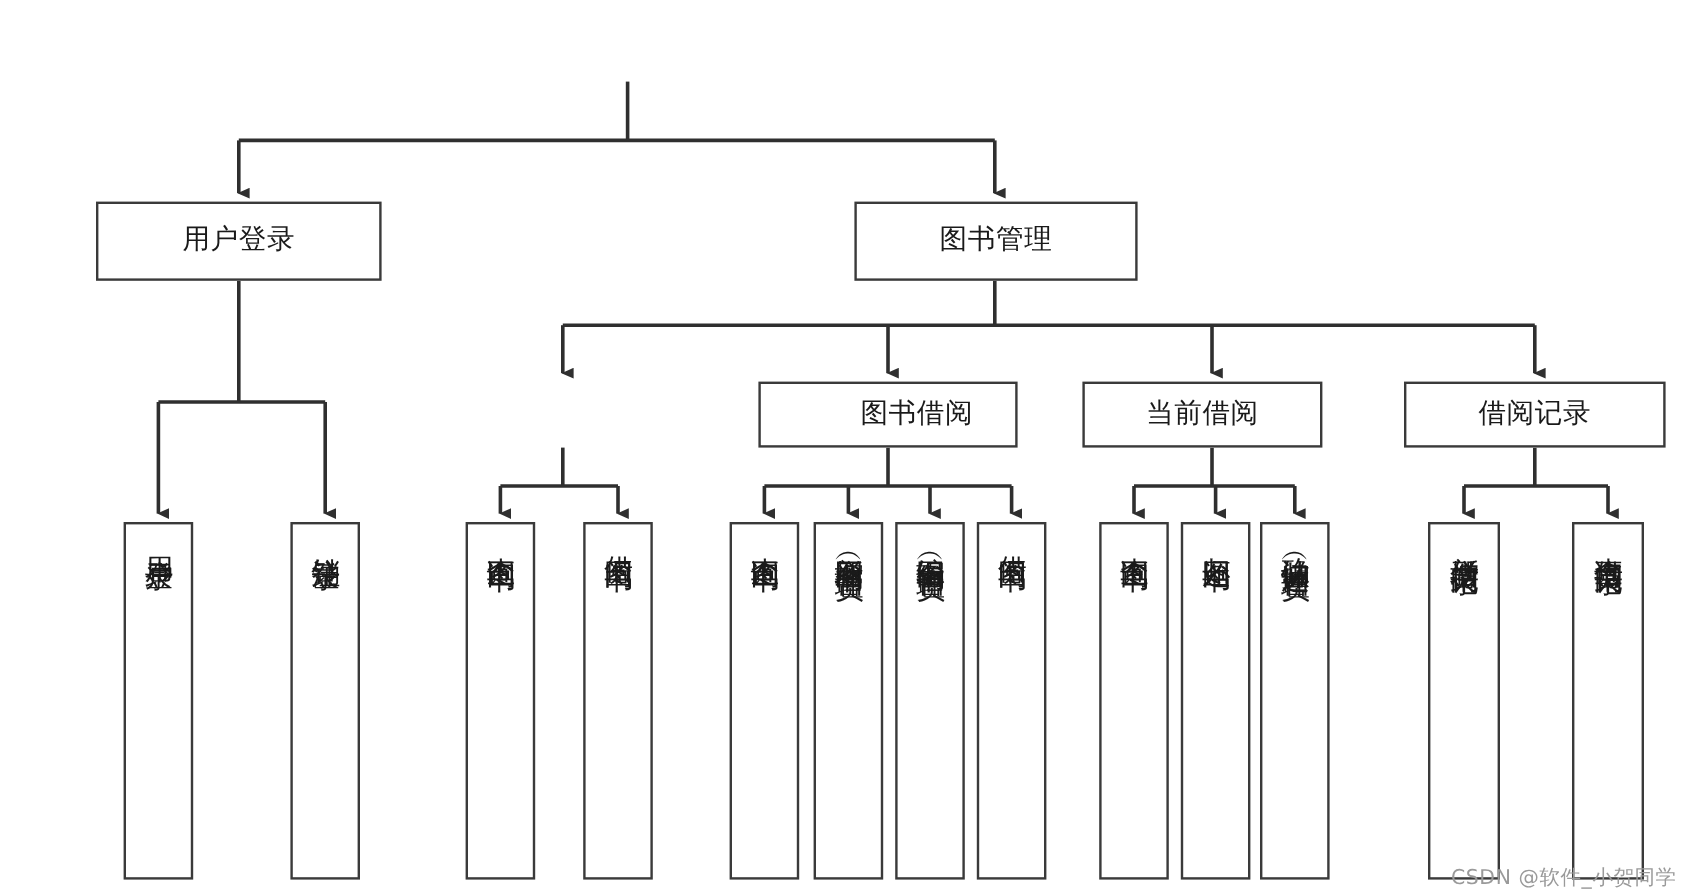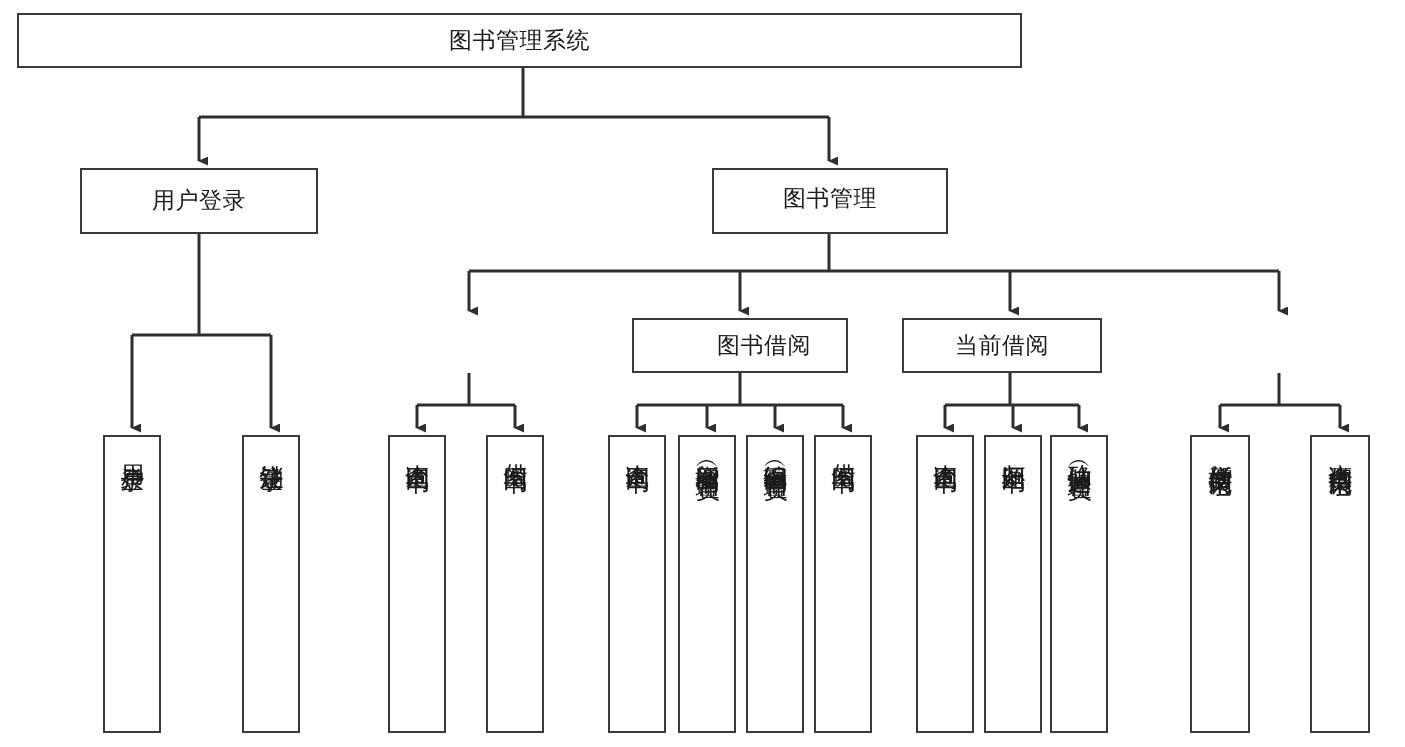--- a/index.html
+++ b/index.html
@@ -118,36 +118,36 @@
       <path d="M1013,405 L1013,428" marker-end="url(#arrowhead)"></path>
       <path d="M1079,405 L1079,428" marker-end="url(#arrowhead)"></path>
 
       <path d="M1279,373 L1279,405"></path>
       <path d="M1220,405 L1340,405"></path>
       <path d="M1220,405 L1220,428" marker-end="url(#arrowhead)"></path>
       <path d="M1340,405 L1340,428" marker-end="url(#arrowhead)"></path>
     </g>
   </svg>
 
-  <div class="node root horiz" style="left:17px; top:13px; width:1005px; height:55px;">
-    <span class="node-label">图书管理系统</span>
-  </div>
 
   <div class="node horiz" style="left:80px; top:168px; width:238px; height:66px;">
     <span class="node-label">用户登录</span>
   </div>
-  <div class="node horiz" style="left:712px; top:168px; width:236px; height:66px;font-family:Liberation Mono, monospace;">
+  <div class="node horiz" style="left:712px; top:168px; width:236px; height:66px;">
     <span class="node-label">图书管理</span>
   </div>
 
   <div class="node horiz" style="left:632px; top:318px; width:216px; height:55px;padding-left:48px;">
     <span class="node-label">图书借阅</span>
   </div>
   <div class="node horiz" style="left:902px; top:318px; width:200px; height:55px;">
     <span class="node-label">当前借阅</span>
+  </div>
+  <div class="node horiz" style="left:1170px; top:318px; width:218px; height:55px;">
+    <span class="node-label">借阅记录</span>
   </div>
 
   <div class="node vert" style="left:103px; top:435px; width:58px; height:298px;">
     <span class="node-label">用户登录</span>
   </div>
   <div class="node vert" style="left:242px; top:435px; width:58px; height:298px;">
     <span class="node-label">注销登录</span>
   </div>
 
   <div class="node vert" style="left:388px; top:435px; width:58px; height:298px;">
@@ -180,14 +180,15 @@
     <span class="node-label">确认归还（管理员）</span>
   </div>
 
   <div class="node vert" style="left:1190px; top:435px; width:60px; height:298px;">
     <span class="node-label">新增借阅记录</span>
   </div>
   <div class="node vert" style="left:1310px; top:435px; width:60px; height:298px;">
     <span class="node-label">查询借阅记录</span>
   </div>
 
+  <div class="watermark">CSDN @软件_小贺同学</div>
 
 </div>
 
 </body></html>

